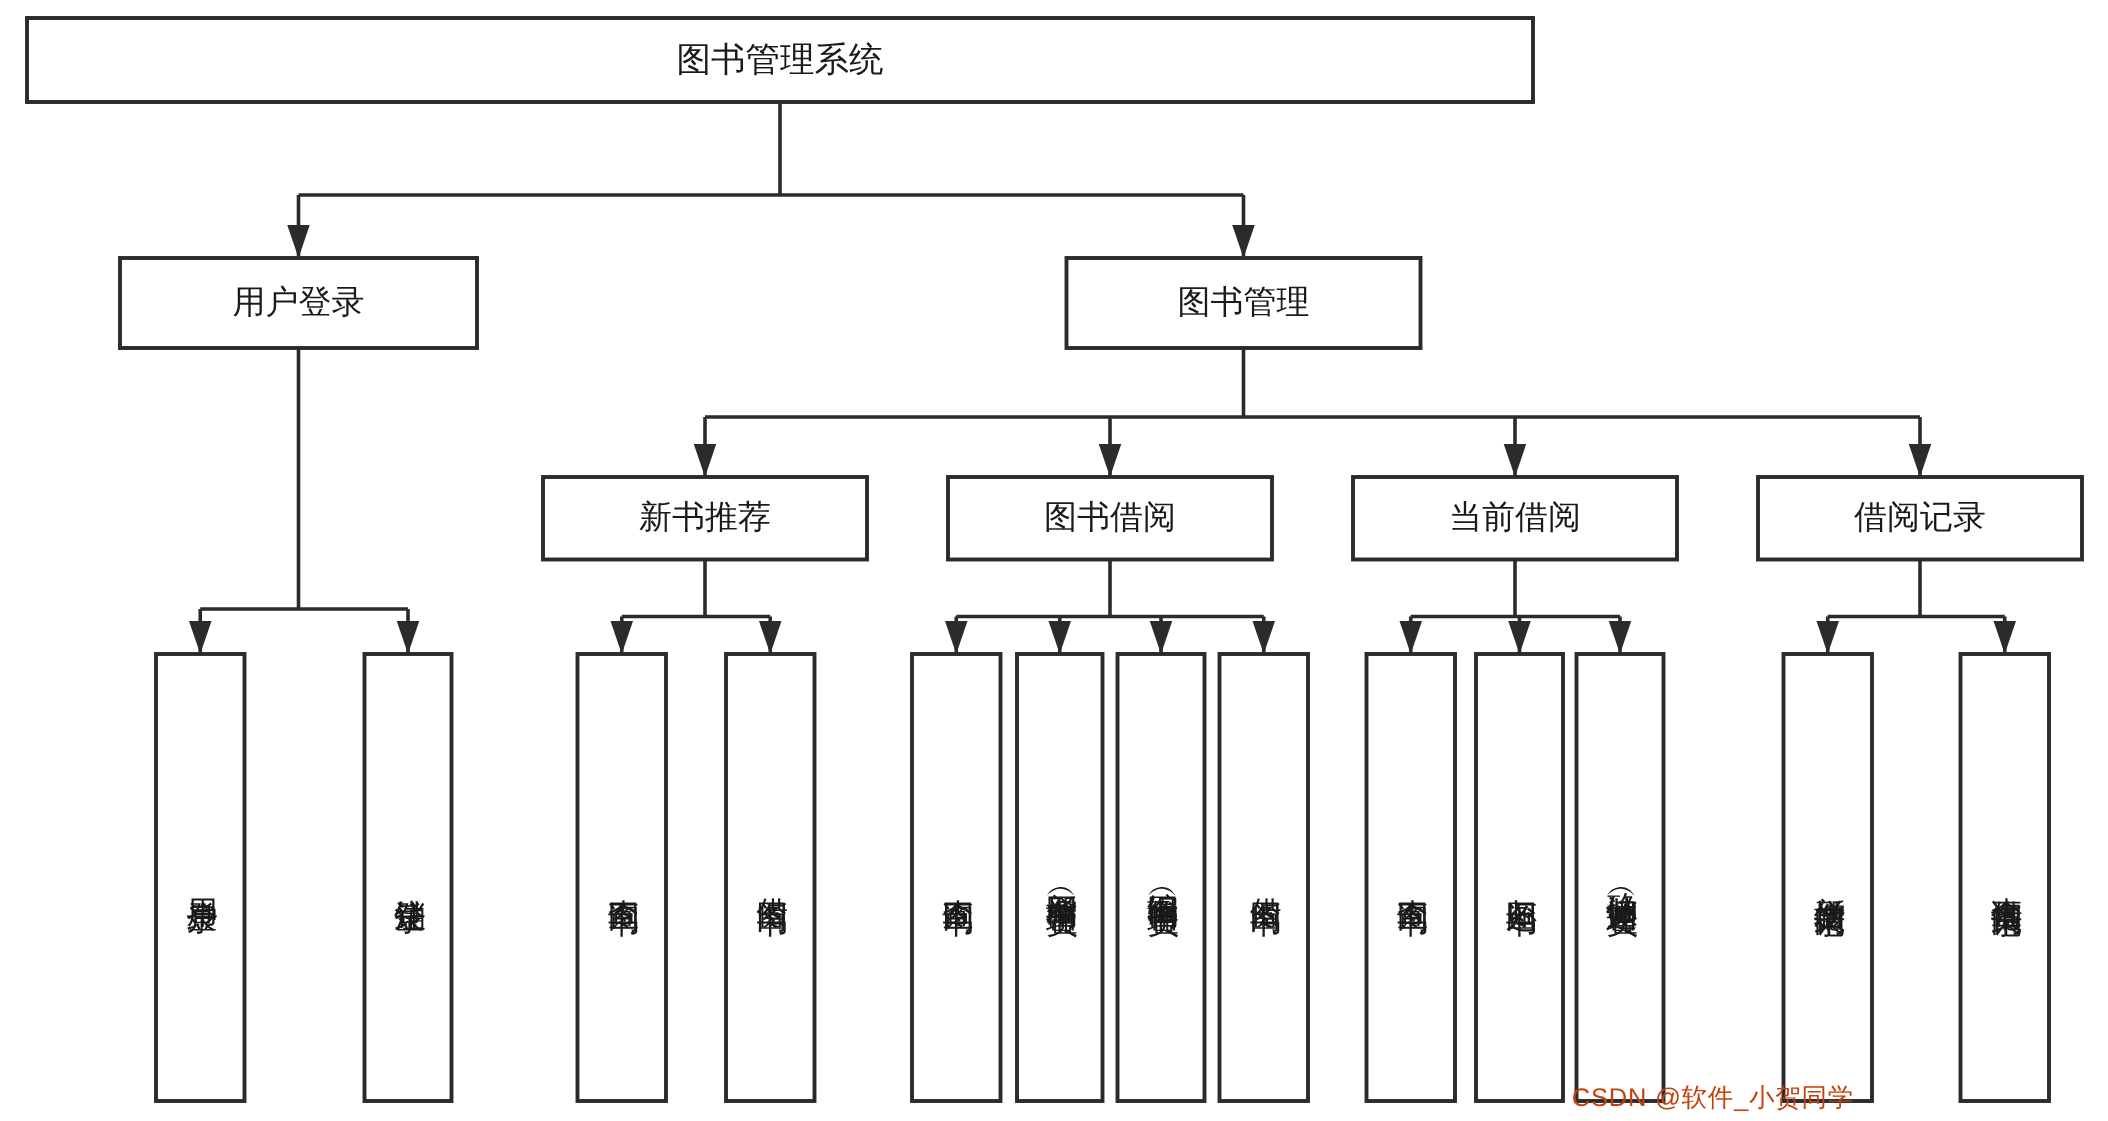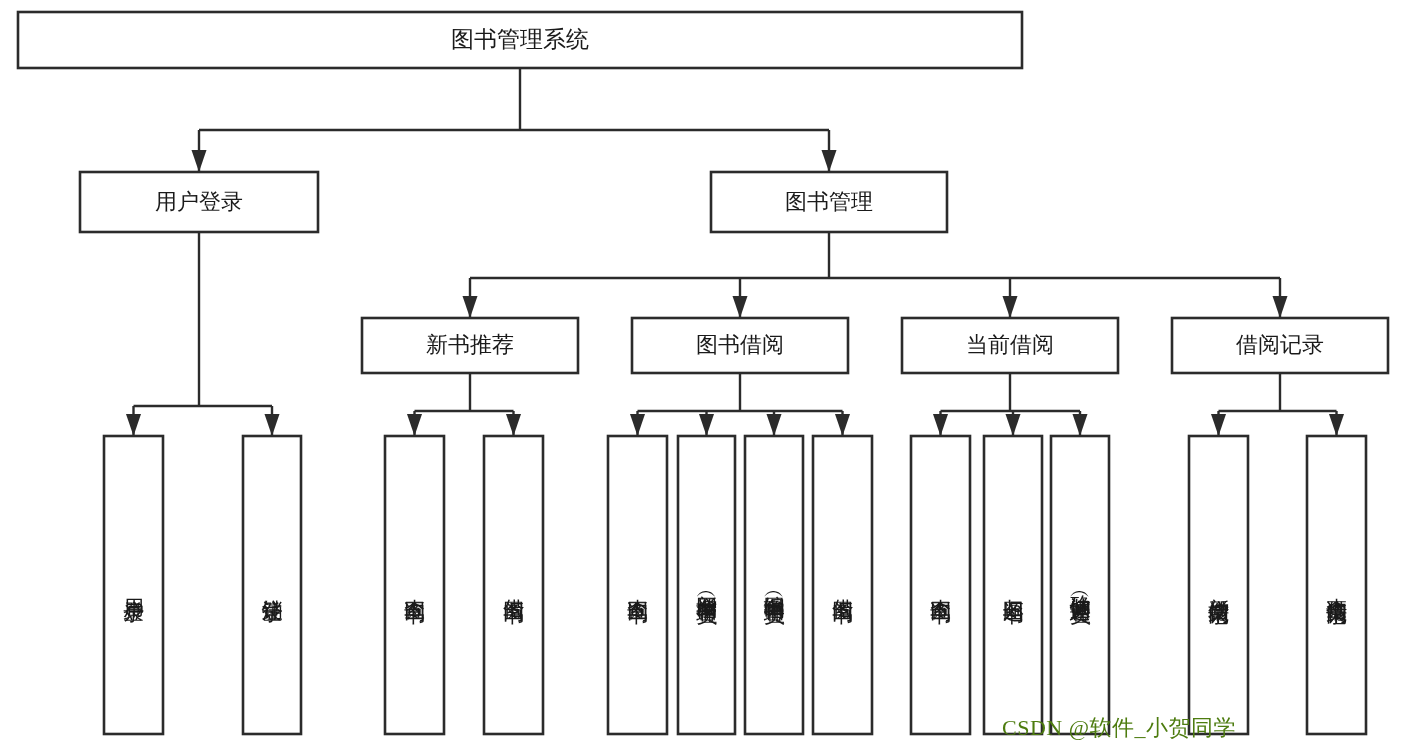--- a/index.html
+++ b/index.html
@@ -63,23 +63,23 @@
     display: flex;
     align-items: center;
     justify-content: center;
     text-align: center;
     pointer-events: none;
   }
   .watermark {
     position: absolute;
     right: 6px;
     bottom: 4px;
-    font-family: Liberation Serif, serif;
-    font-size: 22px;
-    color: #4d7c0f;
+    font-family: Liberation Sans, sans-serif;
+    font-size: 17px;
+    color: #c2410c;
     letter-spacing: 0.5px;
     white-space: pre;
   }
 </style>
 </head>
 <body>
 
 <div id="diagram-root">
 
   <svg class="diagram" viewBox="0 0 1405 747">

